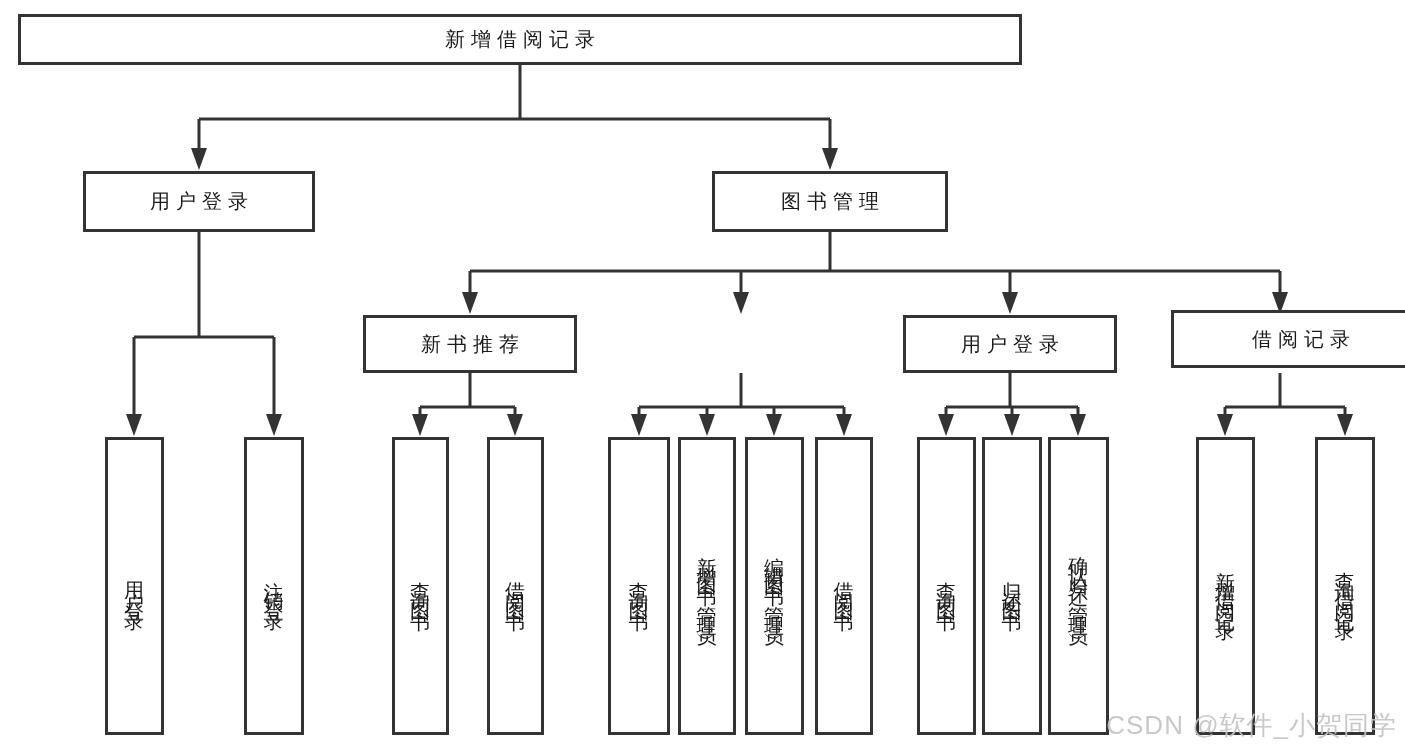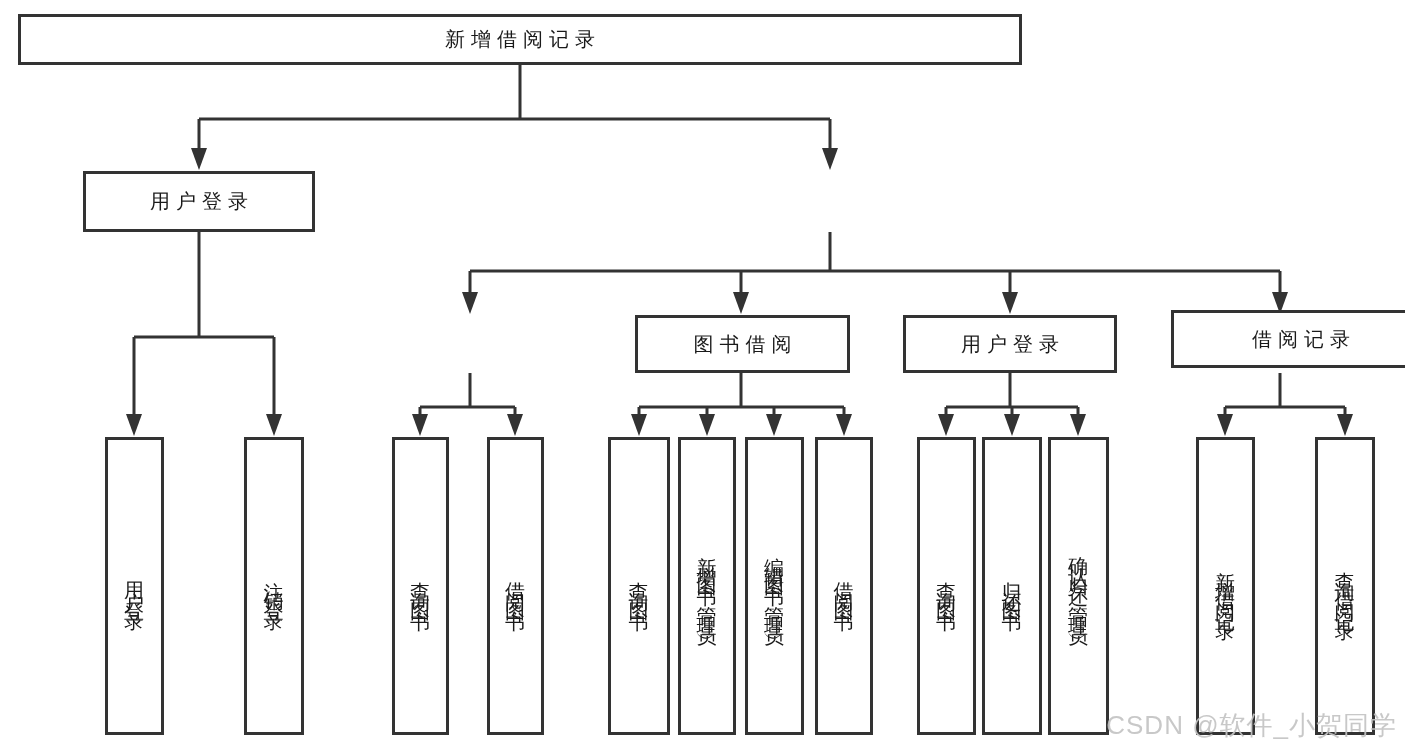--- a/index.html
+++ b/index.html
@@ -125,22 +125,23 @@
     <g>
       <path d="M1280,373 V407 M1225,407 H1345 M1225,407 V415 M1345,407 V415"></path>
       <polygon points="1217,414 1233,414 1225,436"></polygon>
       <polygon points="1337,414 1353,414 1345,436"></polygon>
     </g>
   </svg>
 
   <div class="node n-root">新增借阅记录</div>
 
   <div class="node n-userlogin">用户登录</div>
+  <div class="node n-bookmgmt">图书管理</div>
 
-  <div class="node n-borrow">图书借阅</div>
+  <div class="node n-newrec">新书推荐</div>
   <div class="node n-current">用户登录</div>
   <div class="node n-records">借阅记录</div>
 
   <div class="node vtext leaf l-ul">用户登录</div>
   <div class="node vtext leaf l-lo">注销登录</div>
 
   <div class="node vtext leaf l-q1">查询图书</div>
   <div class="node vtext leaf l-b1">借阅图书</div>
 
   <div class="node vtext leaf l-q2">查询图书</div>

